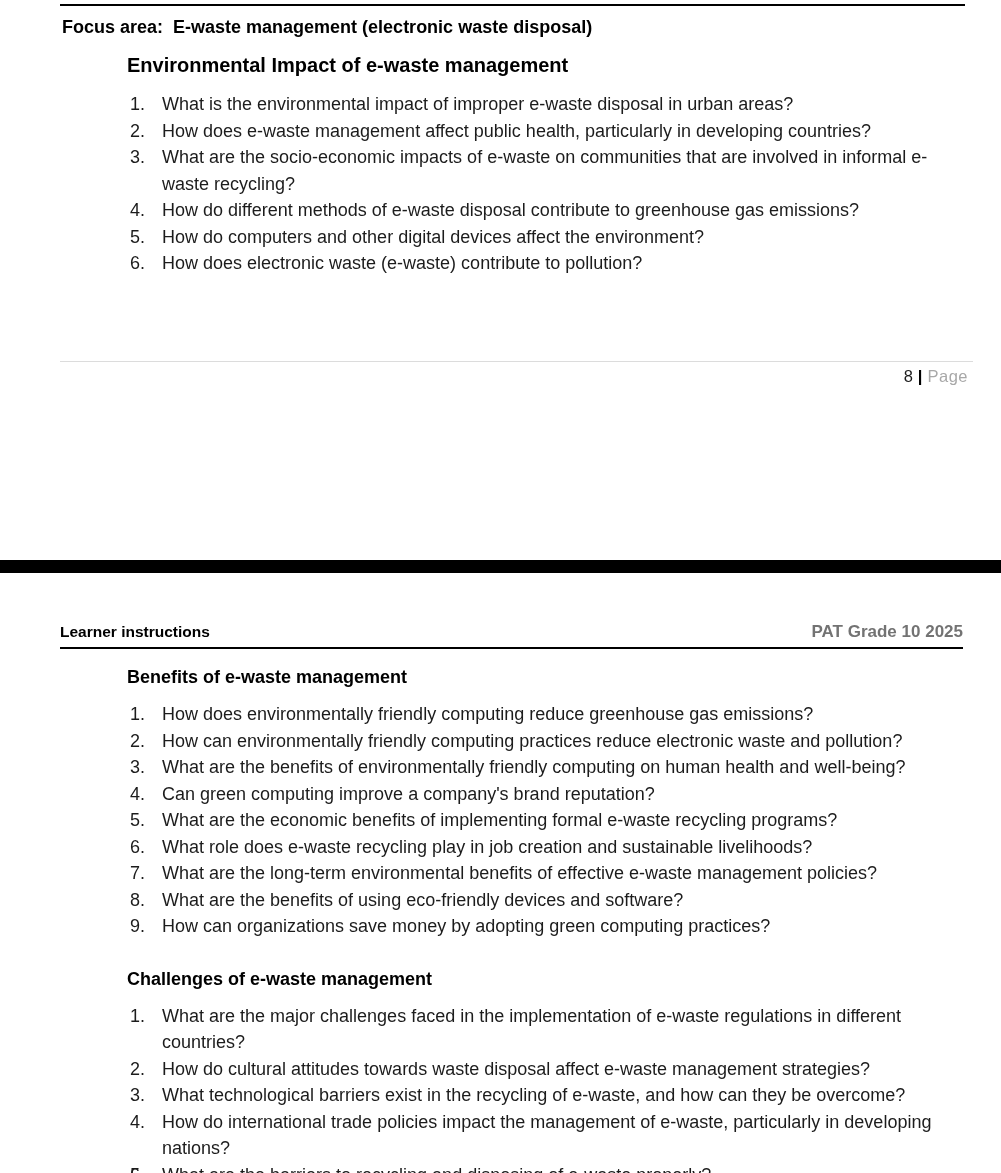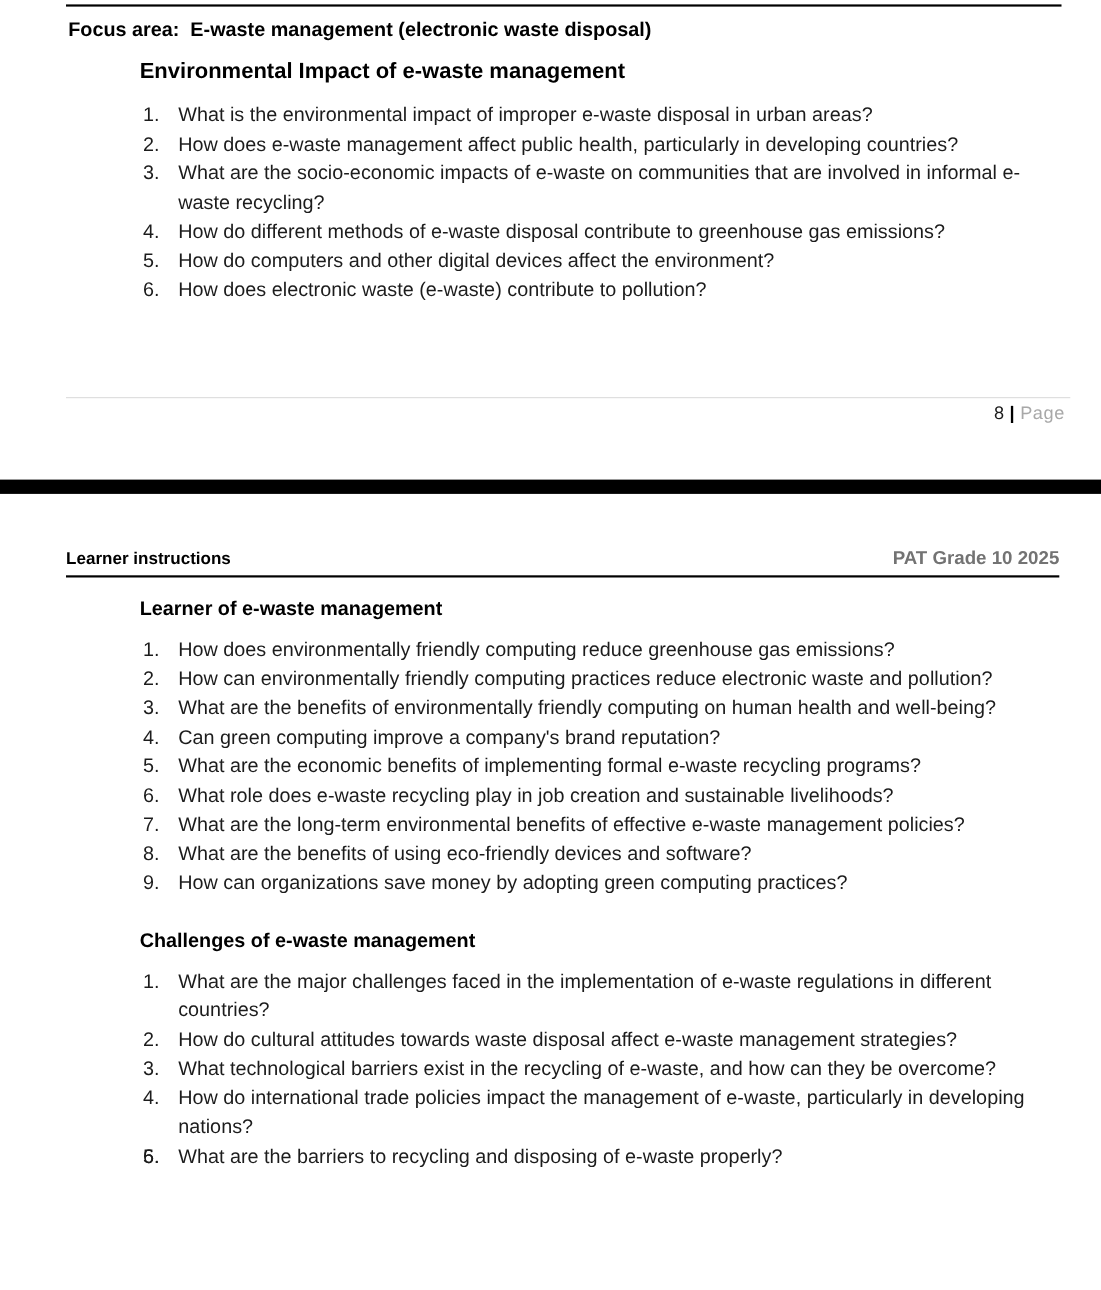--- a/index.html
+++ b/index.html
@@ -8,21 +8,21 @@
     width: 1001px;
     height: 1173px;
     background: #ffffff;
     font-family: "Liberation Sans", "DejaVu Sans", sans-serif;
     color: #1c1c1c;
     overflow: hidden;
   }
 
   
   .page1 {
-    height: 432px;
+    height: 556px;
     padding: 0 36px 0 60px;
     position: relative;
   }
   .top-rule {
     margin-top: 4px;
     height: 2px;
     background: #000000;
   }
   .focus-heading {
     margin: 8px 0 0 2px;
@@ -169,21 +169,21 @@
 </section>
 
 <div class="page-divider"></div>
 
 <section class="page2">
   <header class="doc-header">
     <span class="hdr-left">Learner instructions</span>
     <span class="hdr-right">PAT Grade 10 2025</span>
   </header>
 
-  <h2 class="section-heading-2">Learner of e-waste management</h2>
+  <h2 class="section-heading-2">Benefits of e-waste management</h2>
 
   <ol class="question-list">
 
       <li>
         <span class="q-num">1.</span>
         <span class="q-text">How does environmentally friendly computing reduce greenhouse gas emissions?</span>
       </li>
 
       <li>
         <span class="q-num">2.</span>

